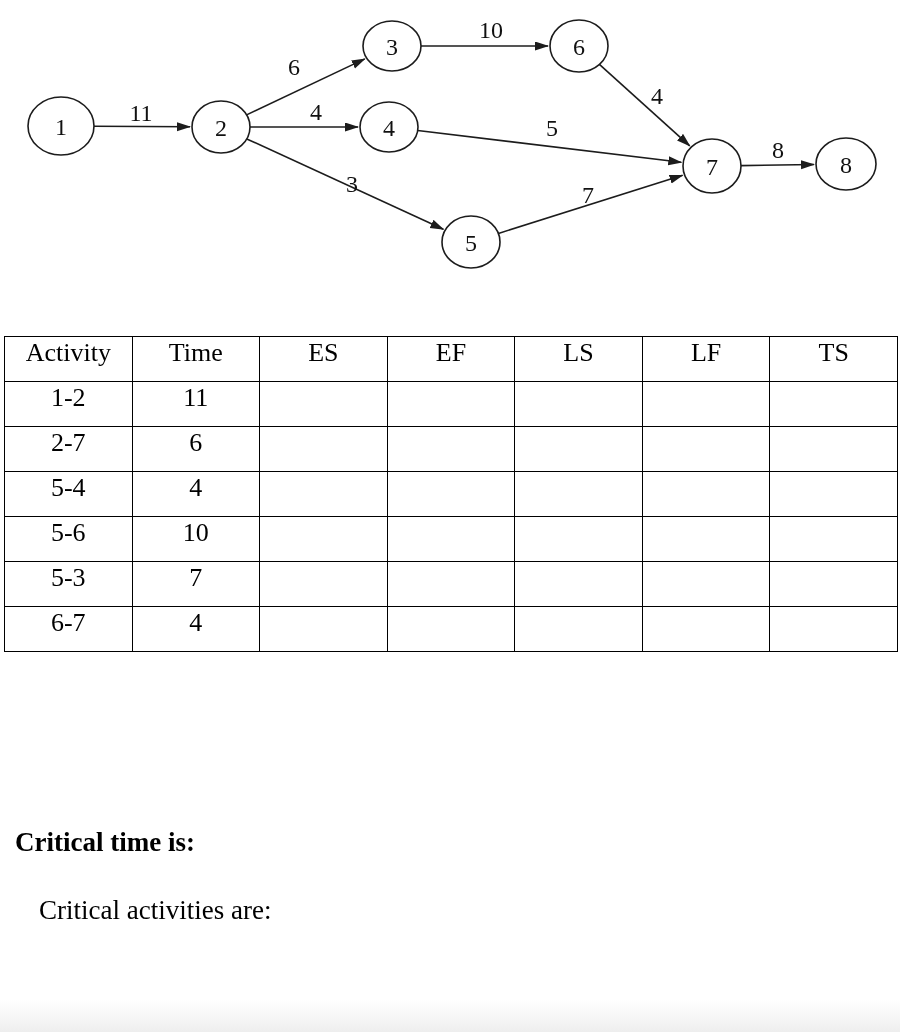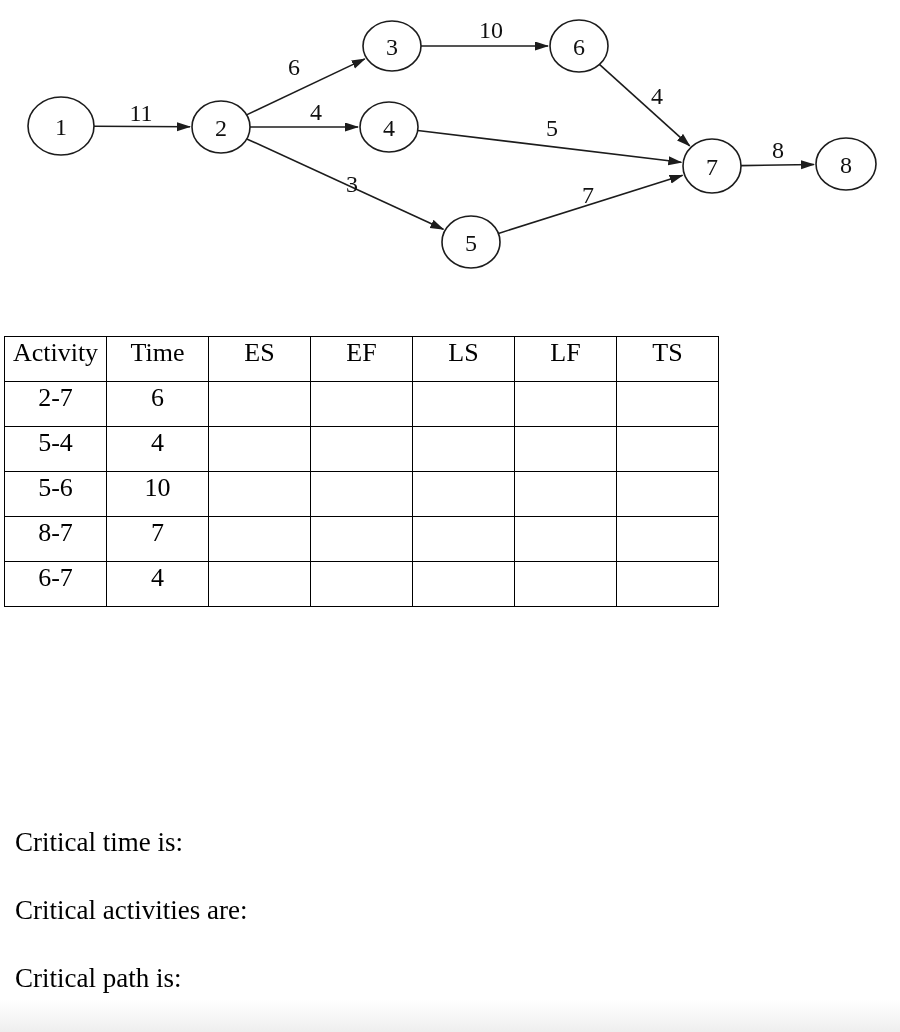--- a/index.html
+++ b/index.html
@@ -22,21 +22,21 @@
   }
   .edge-label{
     font-family:"Liberation Serif", serif;
     font-size:24px;fill:#111111;
     text-anchor:middle;dominant-baseline:central;
   }
   
   #activity-table{
     position:absolute;
     left:4px;top:336px;
-    width:715px;
+    width:894px;
     border-collapse:collapse;
     table-layout:fixed;
   }
   #activity-table th, #activity-table td{
     border:1.5px solid #000000;
     height:40px;
     padding:2px 2px 2px 2px;
     font-size:26px;
     font-weight:normal;
     text-align:center;
@@ -48,22 +48,22 @@
   }
   
   .question{
     position:absolute;
     left:15px;
     font-size:27px;
     color:#000000;
     white-space:nowrap;
     font-family:"Liberation Serif", serif;
   }
-  #q-critical-time{top:827px;}
-  #q-critical-activities{top:895px;}
+  #q-critical-time{top:827px;font-weight:bold;}
+  #q-critical-activities{top:895px;margin-left:24px;}
   #q-critical-path{top:963px;}
   
   .bottom-shade{
     position:absolute;
     left:0;top:1000px;
     width:900px;height:32px;
     background:linear-gradient(180deg,#ffffff 0%,#f6f6f6 55%,#eeeeee 100%);
   }
 </style>
 </head>
@@ -124,20 +124,29 @@
           <th>Time</th>
           <th>ES</th>
           <th>EF</th>
           <th>LS</th>
           <th>LF</th>
           <th>TS</th>
         </tr>
     </thead>
     <tbody id="table-body">
         <tr>
+          <td>1-2</td>
+          <td>11</td>
+          <td></td>
+          <td></td>
+          <td></td>
+          <td></td>
+          <td></td>
+        </tr>
+        <tr>
           <td>2-7</td>
           <td>6</td>
           <td></td>
           <td></td>
           <td></td>
           <td></td>
           <td></td>
         </tr>
         <tr>
           <td>5-4</td>
@@ -151,21 +160,21 @@
         <tr>
           <td>5-6</td>
           <td>10</td>
           <td></td>
           <td></td>
           <td></td>
           <td></td>
           <td></td>
         </tr>
         <tr>
-          <td>8-7</td>
+          <td>5-3</td>
           <td>7</td>
           <td></td>
           <td></td>
           <td></td>
           <td></td>
           <td></td>
         </tr>
         <tr>
           <td>6-7</td>
           <td>4</td>
@@ -173,16 +182,15 @@
           <td></td>
           <td></td>
           <td></td>
           <td></td>
         </tr>
       </tbody>
   </table>
 
   <div class="question" id="q-critical-time">Critical time is:</div>
   <div class="question" id="q-critical-activities">Critical activities are:</div>
-  <div class="question" id="q-critical-path">Critical path is:</div>
 
   <div class="bottom-shade"></div>
 </div>
 
 </body></html>

